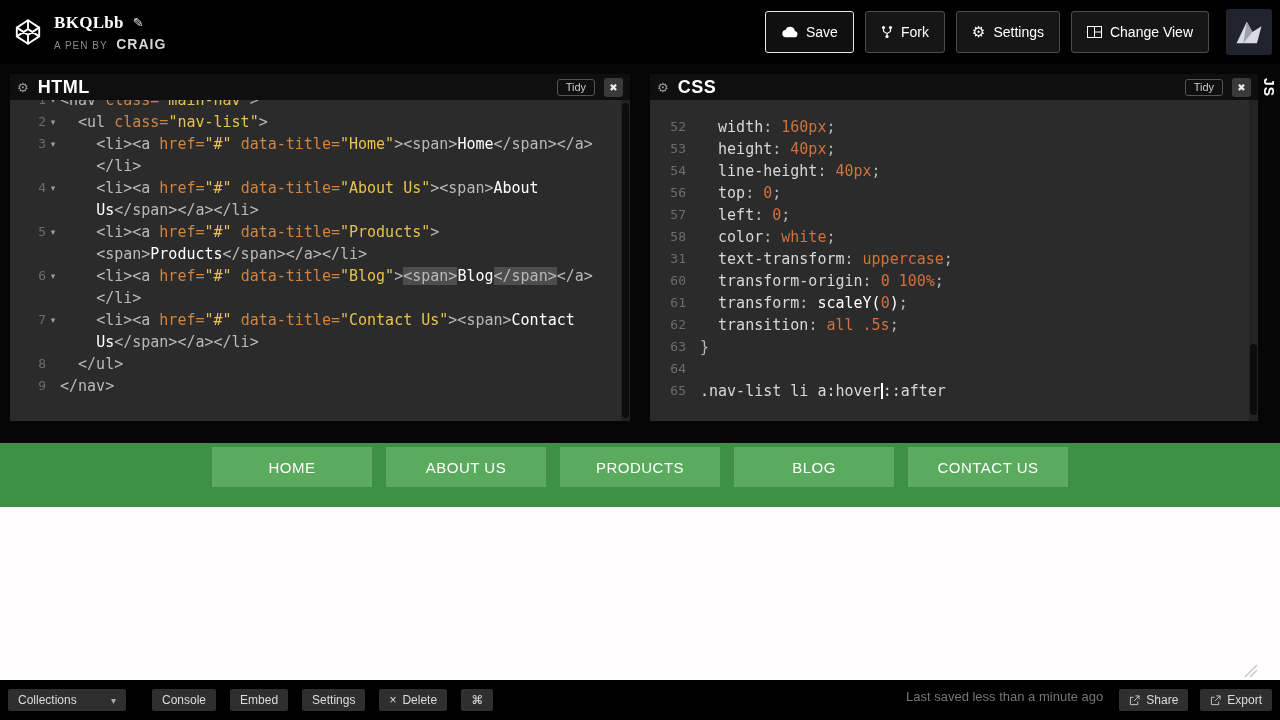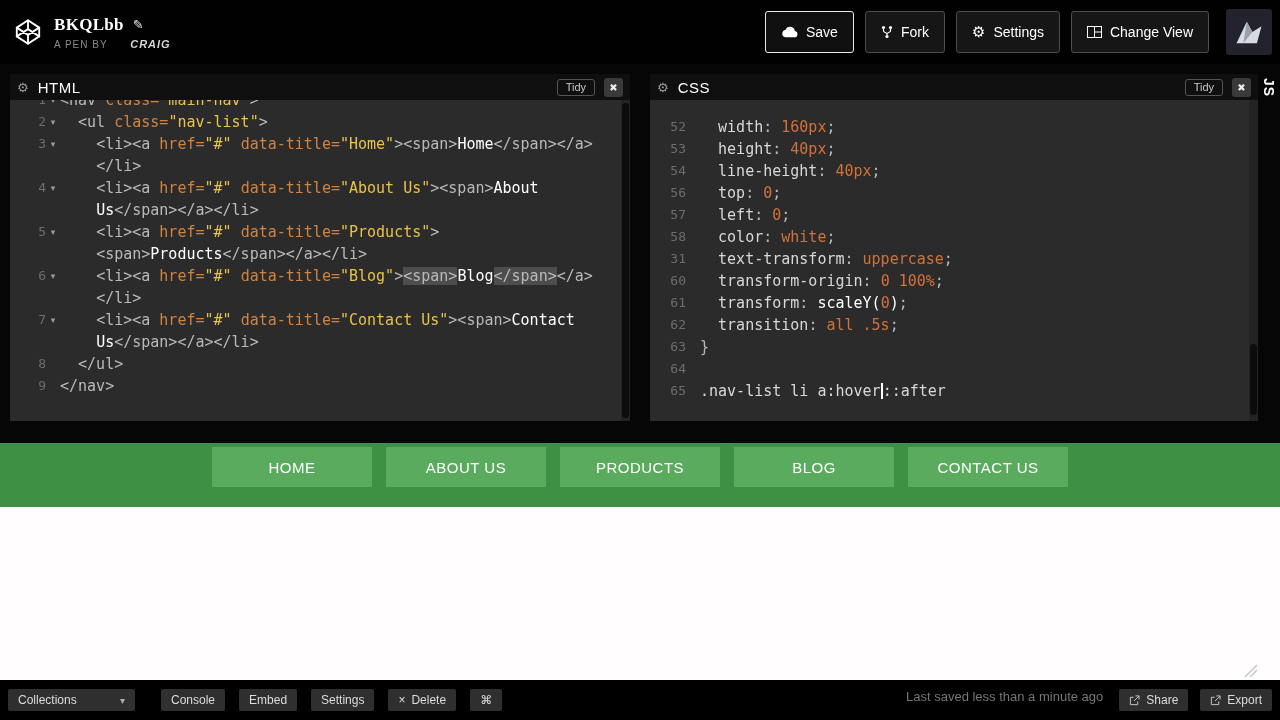--- a/index.html
+++ b/index.html
@@ -13,38 +13,38 @@
   .uni { font-family:"DejaVu Sans", sans-serif; }
 
   
   .topbar { height:64px; background:#010101; display:flex; align-items:center; padding:0 8px 0 14px; }
   .logo { width:28px; height:28px; display:flex; align-items:center; }
   .titleblock { margin-left:12px; }
   .title-row { display:flex; align-items:center; gap:9px; }
   .pen-title { font-size:17px; font-weight:bold; margin:0; letter-spacing:.3px;font-family:Liberation Serif, serif; }
   .pencil { color:#e8e8e8; font-size:13px; cursor:pointer; }
   .byline { margin-top:3px; font-size:10px; letter-spacing:1px; color:#8a8a8a; text-transform:uppercase; }
-  .byline .author { color:#d6d6d6; font-weight:bold; font-size:11px; text-decoration:none; margin-left:19px;font-style:italic; }
+  .byline .author { color:#d6d6d6; font-weight:bold; font-size:14px; text-decoration:none; margin-left:5px; }
   .topbar-actions { margin-left:auto; display:flex; align-items:center; gap:11px; }
   .hbtn { height:42px; display:flex; align-items:center; gap:8px; padding:0 15px;
           background:#161616; border:1px solid #4d4d4d; border-radius:3px;
           color:#fff; font-size:14px; font-family:inherit; cursor:pointer; }
   .hbtn.save { border-color:#e9e9e9; background:#101010; }
   .hicon { display:flex; align-items:center; font-size:15px; color:#fff; }
   .avatar { width:46px; height:46px; border-radius:3px; background:#23232e; margin-left:6px;
             display:flex; align-items:center; justify-content:center; overflow:hidden; cursor:pointer; }
 
   
   .editors { position:relative; height:379px; background:#060606; padding:10px 22px 0 10px; display:flex; gap:20px; }
   .panel { height:347px; display:flex; flex-direction:column; min-width:0; }
   .panel-html { width:620px; flex:0 0 620px; }
   .panel-css  { flex:1; }
   .panel-header { height:26px; background:#0f0f0f; display:flex; align-items:center; gap:9px; padding:0 7px; }
   .panel-gear { color:#9a9a9a; font-size:13px; cursor:pointer; }
-  .panel-title { font-size:15px; font-weight:normal; letter-spacing:.5px; color:#fff; }
+  .panel-title { font-size:18px; font-weight:bold; letter-spacing:.5px; color:#fff; }
   .tidy-btn { margin-left:auto; background:transparent; border:1px solid #555; border-radius:3px;
               color:#c9c9c9; font-size:11px; padding:1px 8px 2px; font-family:inherit; cursor:pointer; }
   .close-btn { width:19px; height:19px; background:#3a3a3a; border:none; border-radius:3px;
                color:#ededed; font-size:10px; display:flex; align-items:center; justify-content:center; cursor:pointer; }
   .code { flex:1; background:var(--code-bg,#2b2b2b); position:relative; overflow:hidden; }
   .code-inner.html-offset { margin-top:-11px; }
   .code-inner.css-offset { padding-top:16px; }
 
   .crow { display:flex; height:22px; line-height:22px;
           font-family:"DejaVu Sans Mono","Liberation Mono",monospace; font-size:15px; white-space:pre; }
@@ -77,21 +77,21 @@
                  align-items:flex-start; padding-top:4px; gap:14px; }
   .preview-btn { width:160px; height:40px; background:var(--preview-btn,#5aab5e); border:none; color:#fff;
                  font-size:15px; letter-spacing:.5px; font-family:inherit; cursor:pointer; }
   .preview-body { height:173px; background:#fffdfd; position:relative; }
   .resize-handle { position:absolute; right:22px; bottom:2px; cursor:nwse-resize; }
 
   
   .footbar { height:40px; background:#000; display:flex; align-items:center; padding:0 8px; gap:14px; }
   .fbtn { background:#2f2f2f; border:none; border-radius:2px; color:#dcdcdc; font-size:12px;
           padding:4px 10px; font-family:inherit; display:flex; align-items:center; gap:6px; cursor:pointer; }
-  .fbtn.collections { width:127px; justify-content:space-between; margin-right:12px; }
+  .fbtn.collections { width:118px; justify-content:space-between; margin-right:12px; }
   .caret { color:#aaa; font-size:10px; }
   .foot-right { margin-left:auto; display:flex; align-items:flex-start; gap:12px; }
   .last-saved { color:#767676; font-size:13px; margin-right:4px; }
   svg { display:block; }
 </style>
 </head>
 <body>
 
 <header class="topbar">
   <div class="logo">

